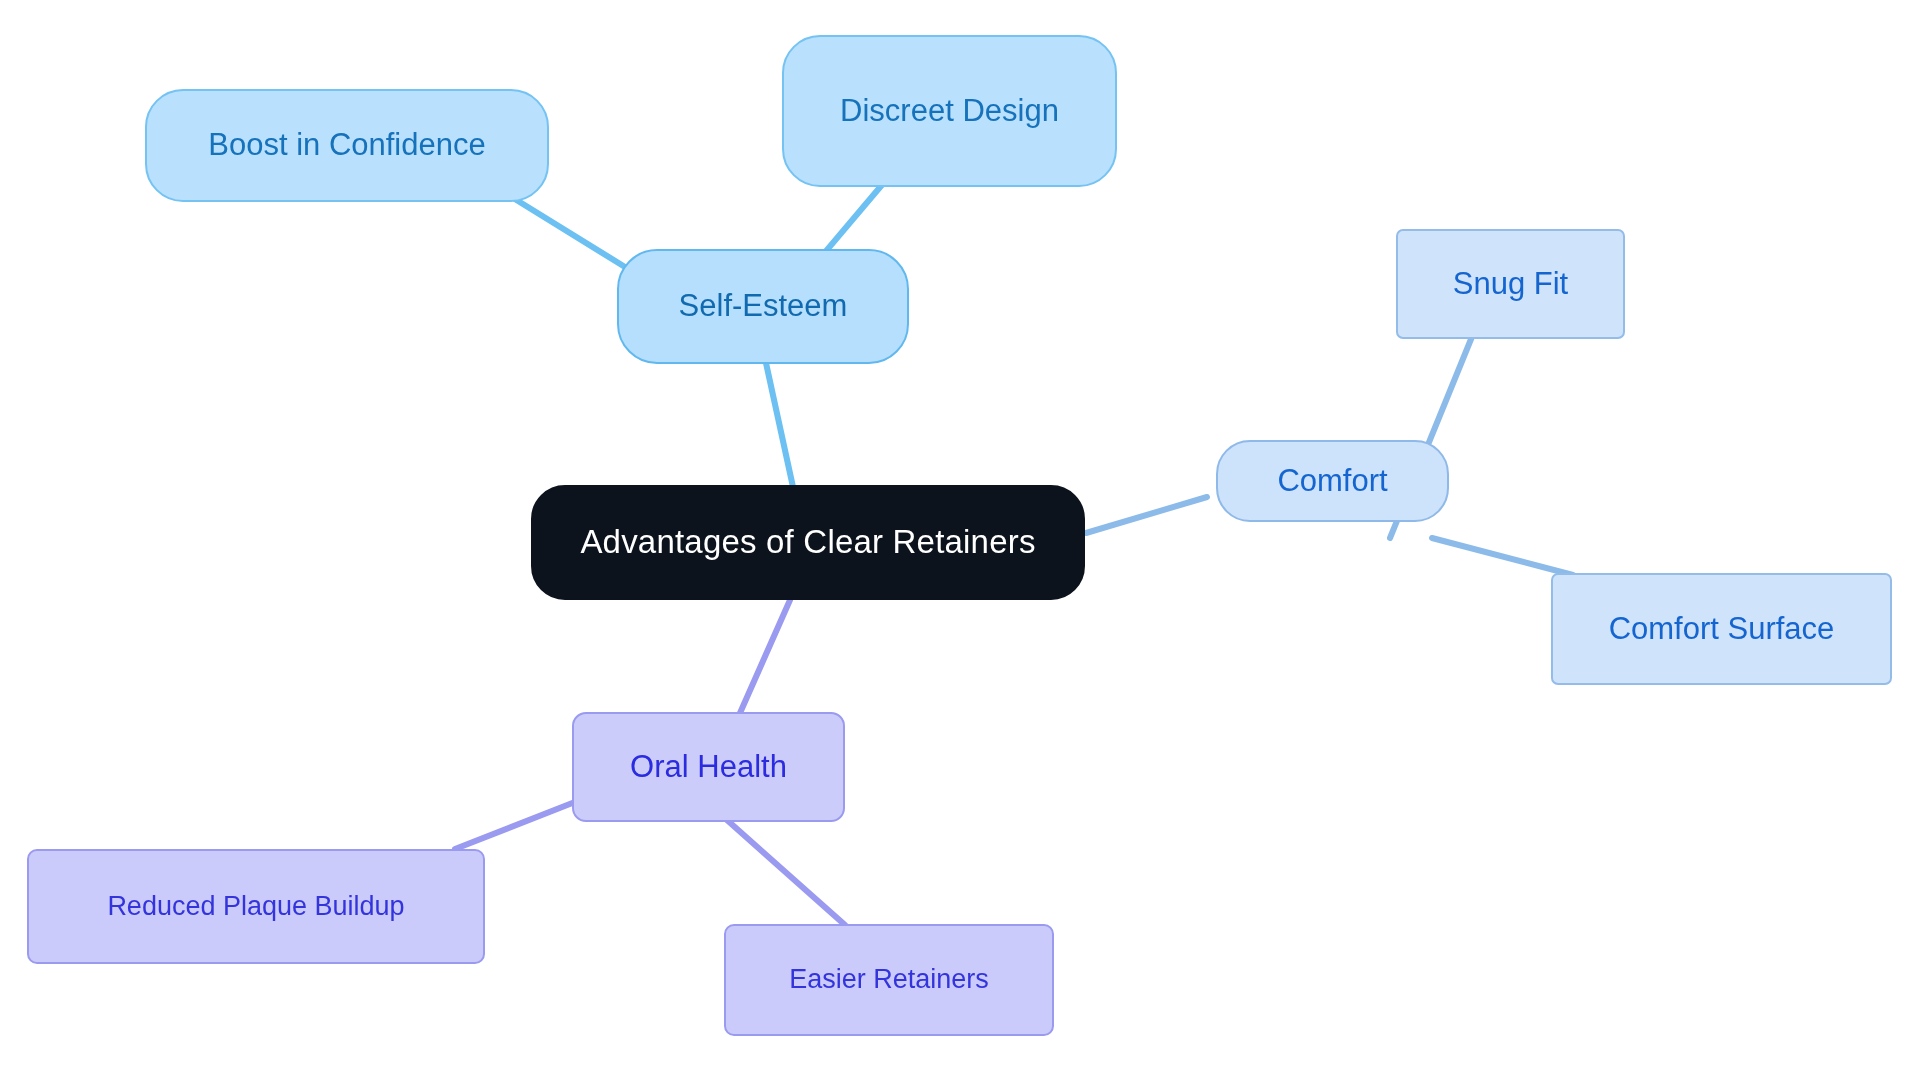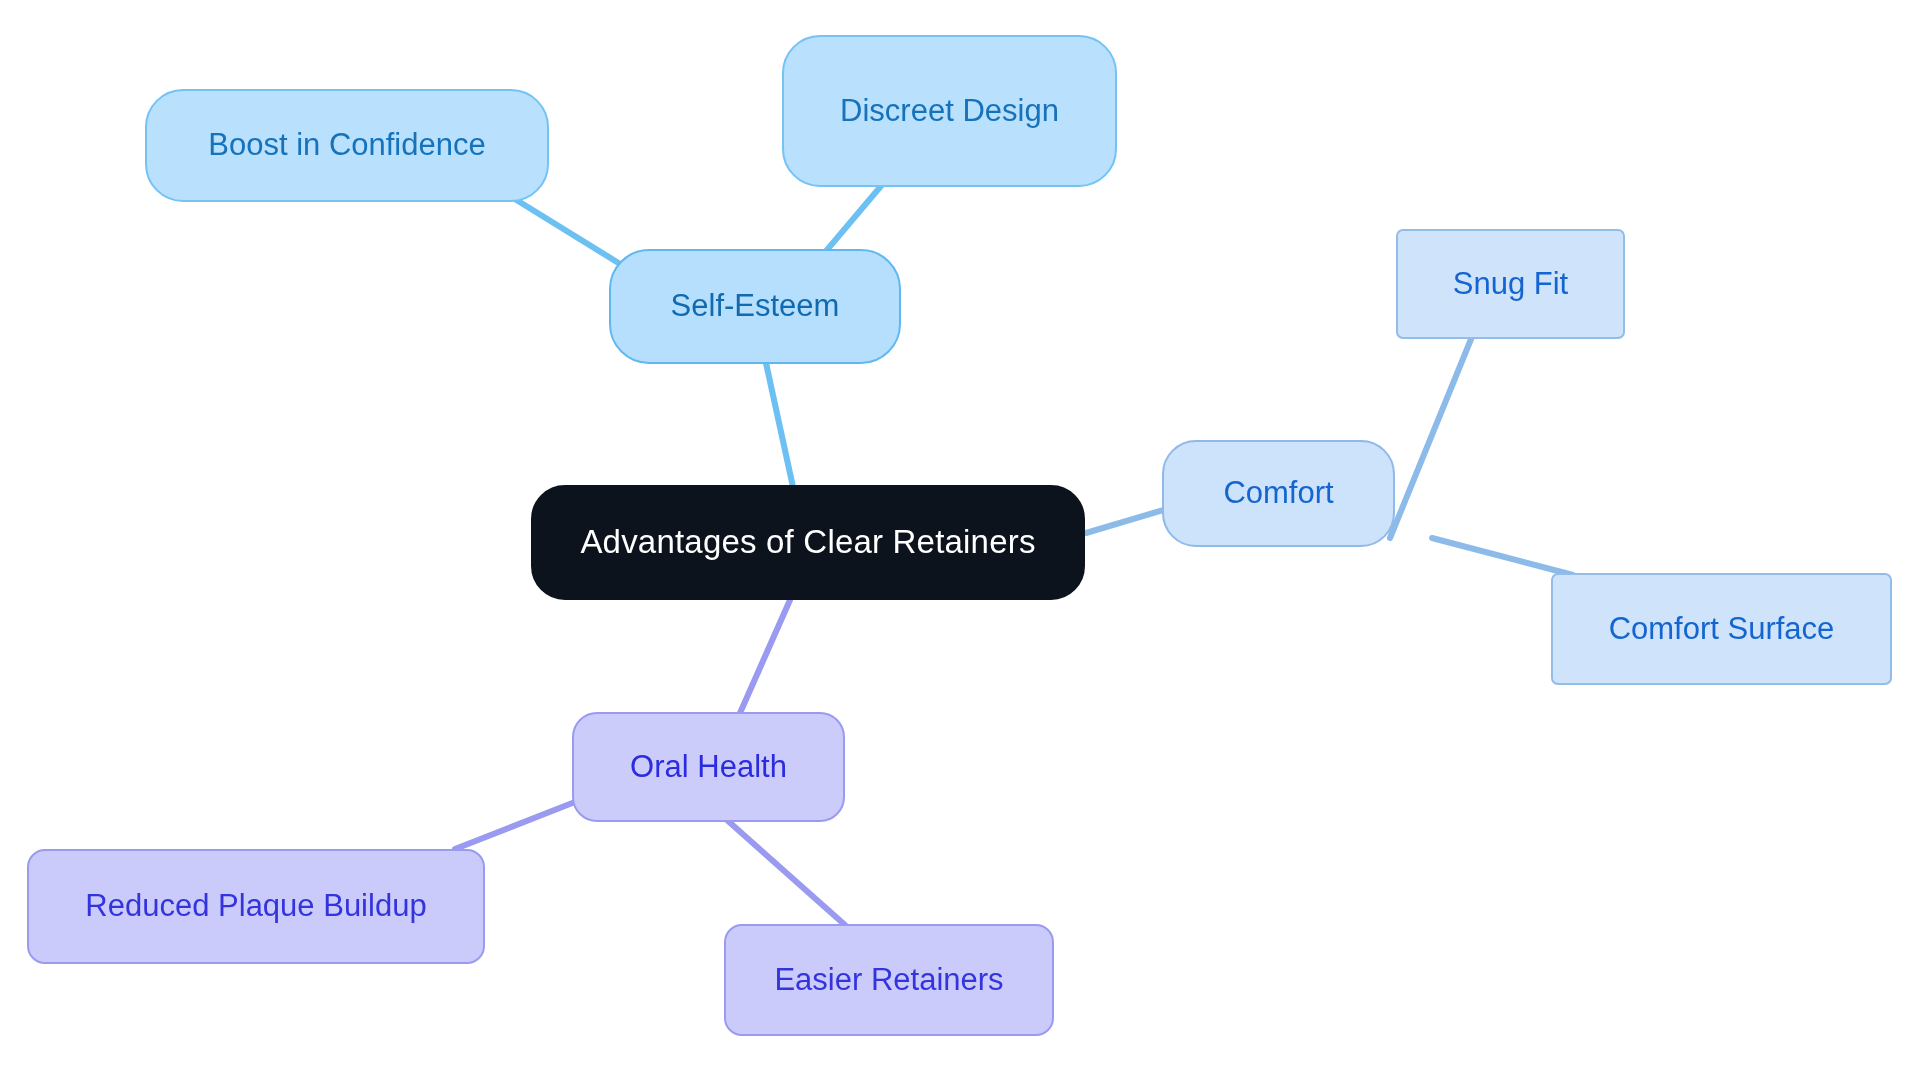--- a/index.html
+++ b/index.html
@@ -53,20 +53,21 @@
     letter-spacing: 0.2px;
   }
 
   
   .branch-blue-a {
     background: #b5dffc;
     border-color: #61b8ef;
     border-radius: 40px;
     color: #116ab0;
     font-size: 31px;
+    margin-left: 8px;
   }
   .leaf-blue-a {
     background: #b9e0fd;
     border-color: #74c3f3;
     border-radius: 38px;
     color: #1572bb;
     font-size: 31px;
   }
 
   
@@ -82,30 +83,30 @@
     border-color: #93bce9;
     border-radius: 7px;
     color: #1565d0;
     font-size: 31px;
   }
 
   
   .branch-purple {
     background: #ccccfb;
     border-color: #9a9af0;
-    border-radius: 25px;
+    border-radius: 14px;
     color: #2b2be0;
     font-size: 31px;
   }
   .leaf-purple {
     background: #cbcbfb;
     border-color: #9a9af0;
-    border-radius: 18px;
+    border-radius: 10px;
     color: #3434dd;
-    font-size: 31px;
+    font-size: 27px;
     text-align: center;
   }
 </style>
 </head>
 <body>
 
 <div id="canvas">
 
   <svg id="edges" viewBox="0 0 1920 1083" width="1920" height="1083" xmlns="http://www.w3.org/2000/svg">
 
@@ -137,21 +138,21 @@
   </div>
 
   <div class="node leaf-blue-a" style="left:145px; top:89px; width:404px; height:113px;">
     <span class="node-label">Boost in Confidence</span>
   </div>
 
   <div class="node leaf-blue-a" style="left:782px; top:35px; width:335px; height:152px;">
     <span class="node-label">Discreet Design</span>
   </div>
 
-  <div class="node branch-blue-b" style="left:1162px; top:440px; width:233px; height:107px;">
+  <div class="node branch-blue-b" style="left:1216px; top:440px; width:233px; height:82px;">
     <span class="node-label">Comfort</span>
   </div>
 
   <div class="node leaf-blue-b" style="left:1396px; top:229px; width:229px; height:110px;">
     <span class="node-label">Snug Fit</span>
   </div>
 
   <div class="node leaf-blue-b" style="left:1551px; top:573px; width:341px; height:112px;">
     <span class="node-label">Comfort Surface</span>
   </div>

